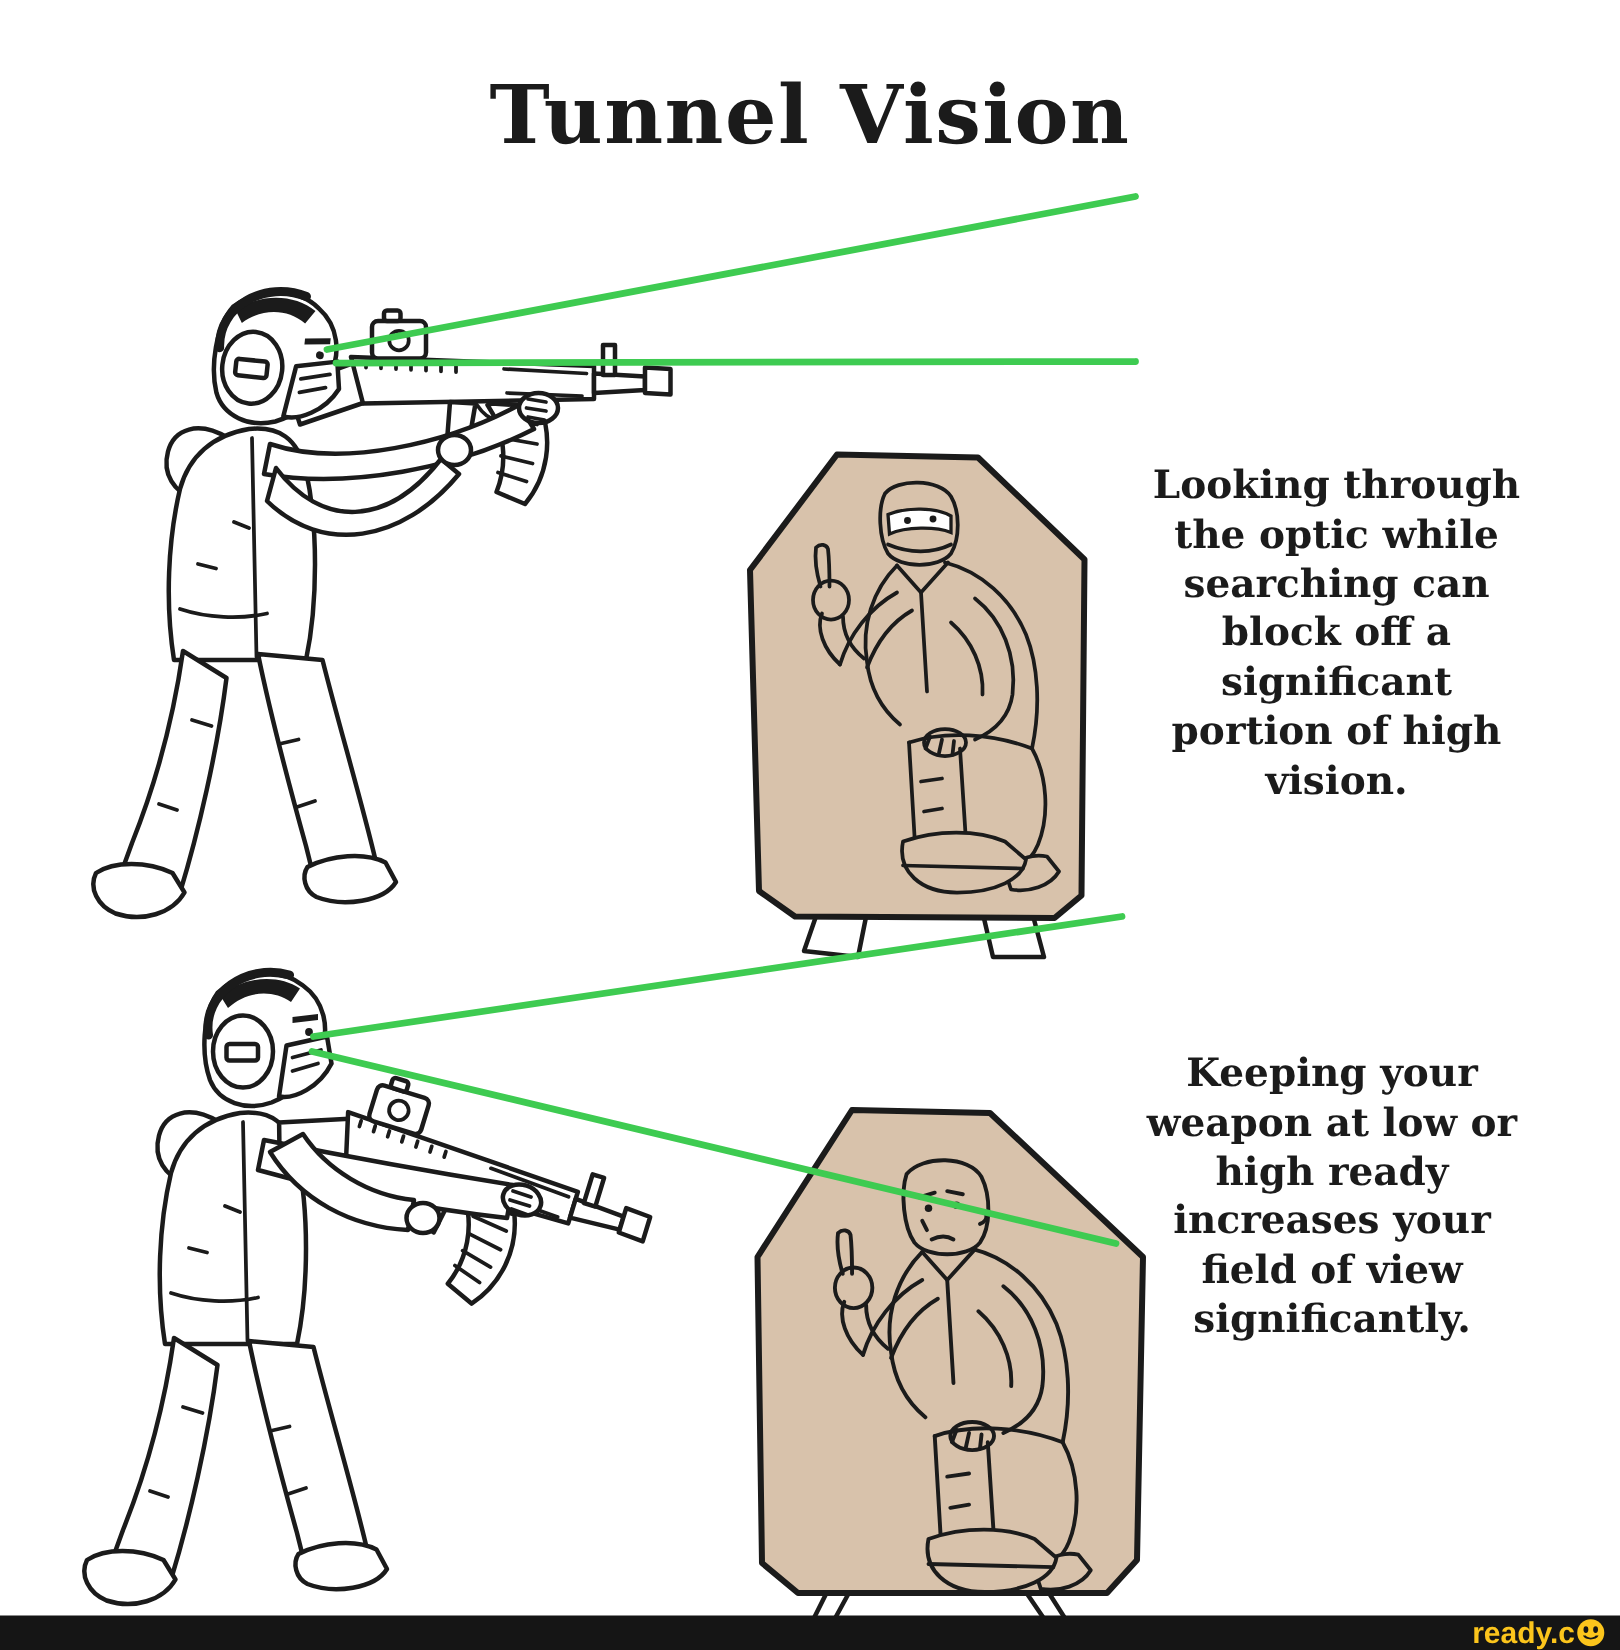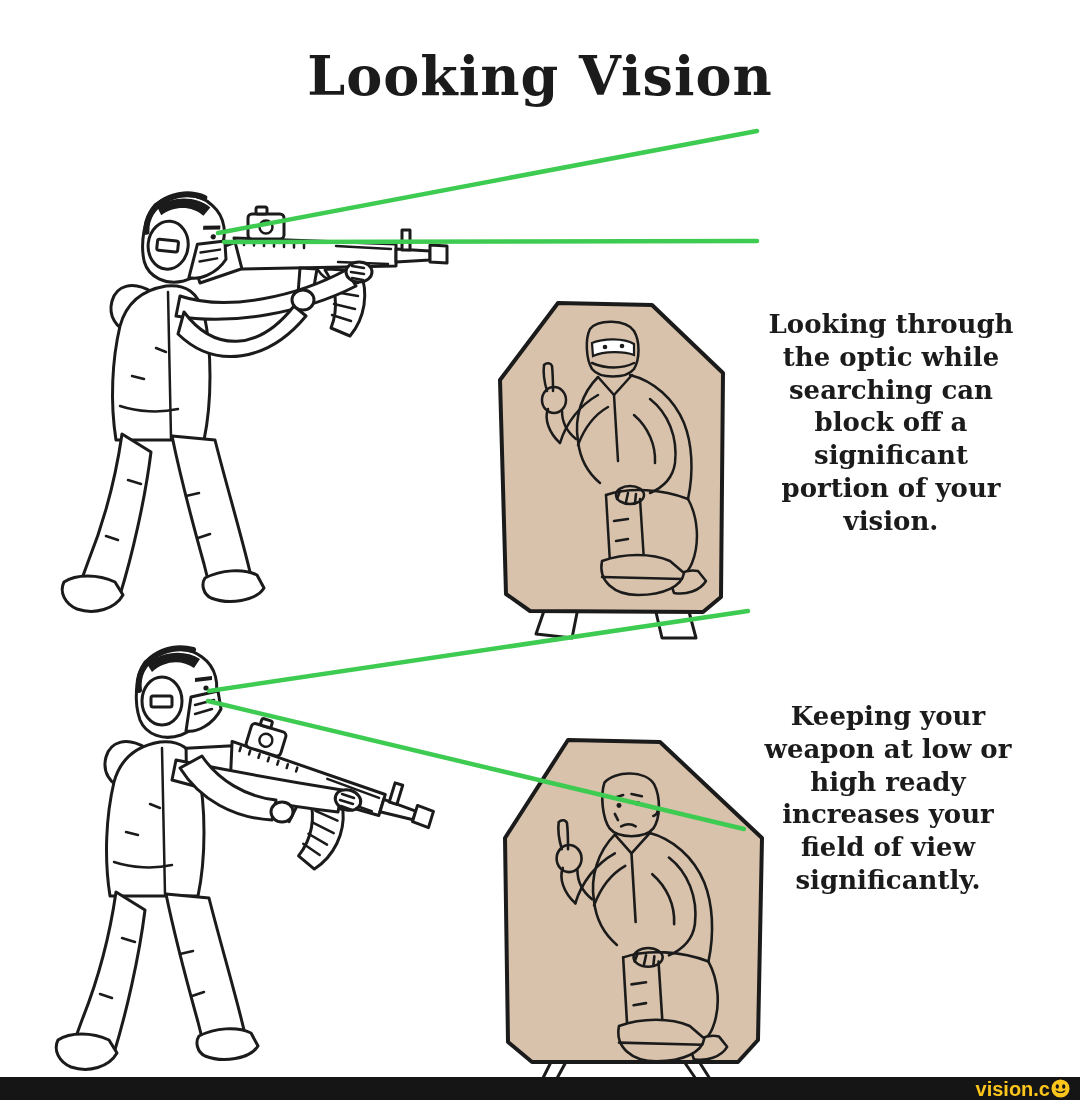--- a/index.html
+++ b/index.html
@@ -35,21 +35,21 @@
   }
   .logo{
     font-family:"Liberation Sans",sans-serif;font-weight:bold;font-size:20px;
     color:var(--footer_logo,#fcc51c);letter-spacing:0;
     display:flex;align-items:center;gap:1px;line-height:1;
   }
 </style>
 </head>
 <body>
 
-<h1 class="title">Looking Vision</h1>
+<h1 class="title">Tunnel Vision</h1>
 
 <svg class="art" width="1080" height="1100" viewBox="0 0 1080 1100">
   <defs>
 
     <g id="rifle-shape">
       <path class="o" d="M 0,4 L -44,20 L -36,45 L 8,30 Z"></path>
       <path class="o" d="M -2,0 L 160,6 L 160,28 L 6,31 Z"></path>
       <path class="l" d="M 8,3 l 0,4 M 18,3.5 l 0,4 M 28,4 l 0,4 M 38,4.5 l 0,4 M 48,5 l 0,4 M 58,5.5 l 0,4 M 68,6 l 0,4"></path>
       <rect class="o" x="12" y="-24" width="36" height="25" rx="4"></rect>
       <circle class="l" cx="30" cy="-11" r="6.5"></circle>
@@ -179,32 +179,32 @@
   <line class="vision" x1="224" y1="242" x2="757" y2="241"></line>
   <line class="vision" x1="209" y1="691" x2="748" y2="611"></line>
   <line class="vision" x1="208" y1="701" x2="744" y2="829"></line>
 </svg>
 
 <div id="cap1" class="caption">Looking through
 the optic while
 searching can
 block off a
 significant
-portion of your
+portion of high
 vision.</div>
 <div id="cap2" class="caption">Keeping your
 weapon at low or
 high ready
 increases your
 field of view
 significantly.</div>
 
 <div class="footer">
   <span class="logo">
-    <span>vision.c</span>
+    <span>ready.c</span>
     <svg width="19" height="19" viewBox="0 0 20 20">
       <circle cx="10" cy="10" r="9.5" fill="var(--footer_logo,#fcc51c)"></circle>
       <ellipse cx="6.6" cy="7.8" rx="1.7" ry="2.4" fill="var(--footer_bar,#151515)"></ellipse>
       <ellipse cx="13.4" cy="7.8" rx="1.7" ry="2.4" fill="var(--footer_bar,#151515)"></ellipse>
       <path d="M 4.5,12 C 6,15.6 14,15.6 15.5,12 L 13.5,12 C 12,14 8,14 6.5,12 Z" fill="var(--footer_bar,#151515)"></path>
     </svg>
   </span>
 </div>
 
 </body></html>

